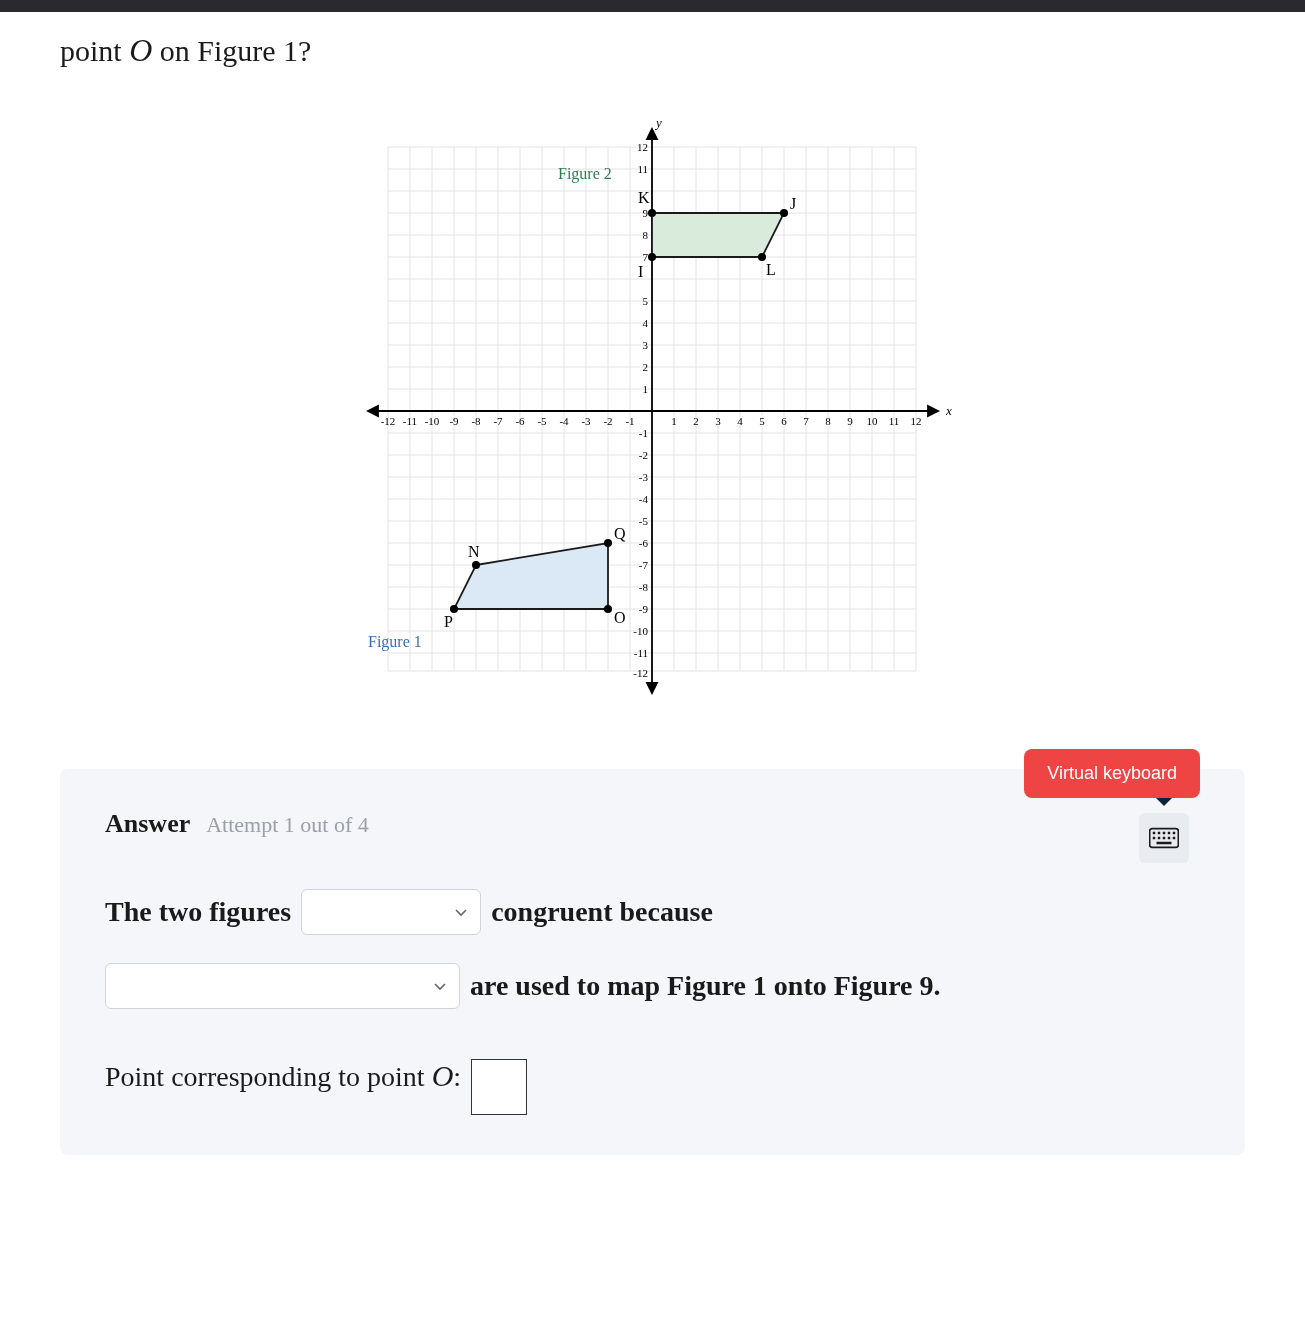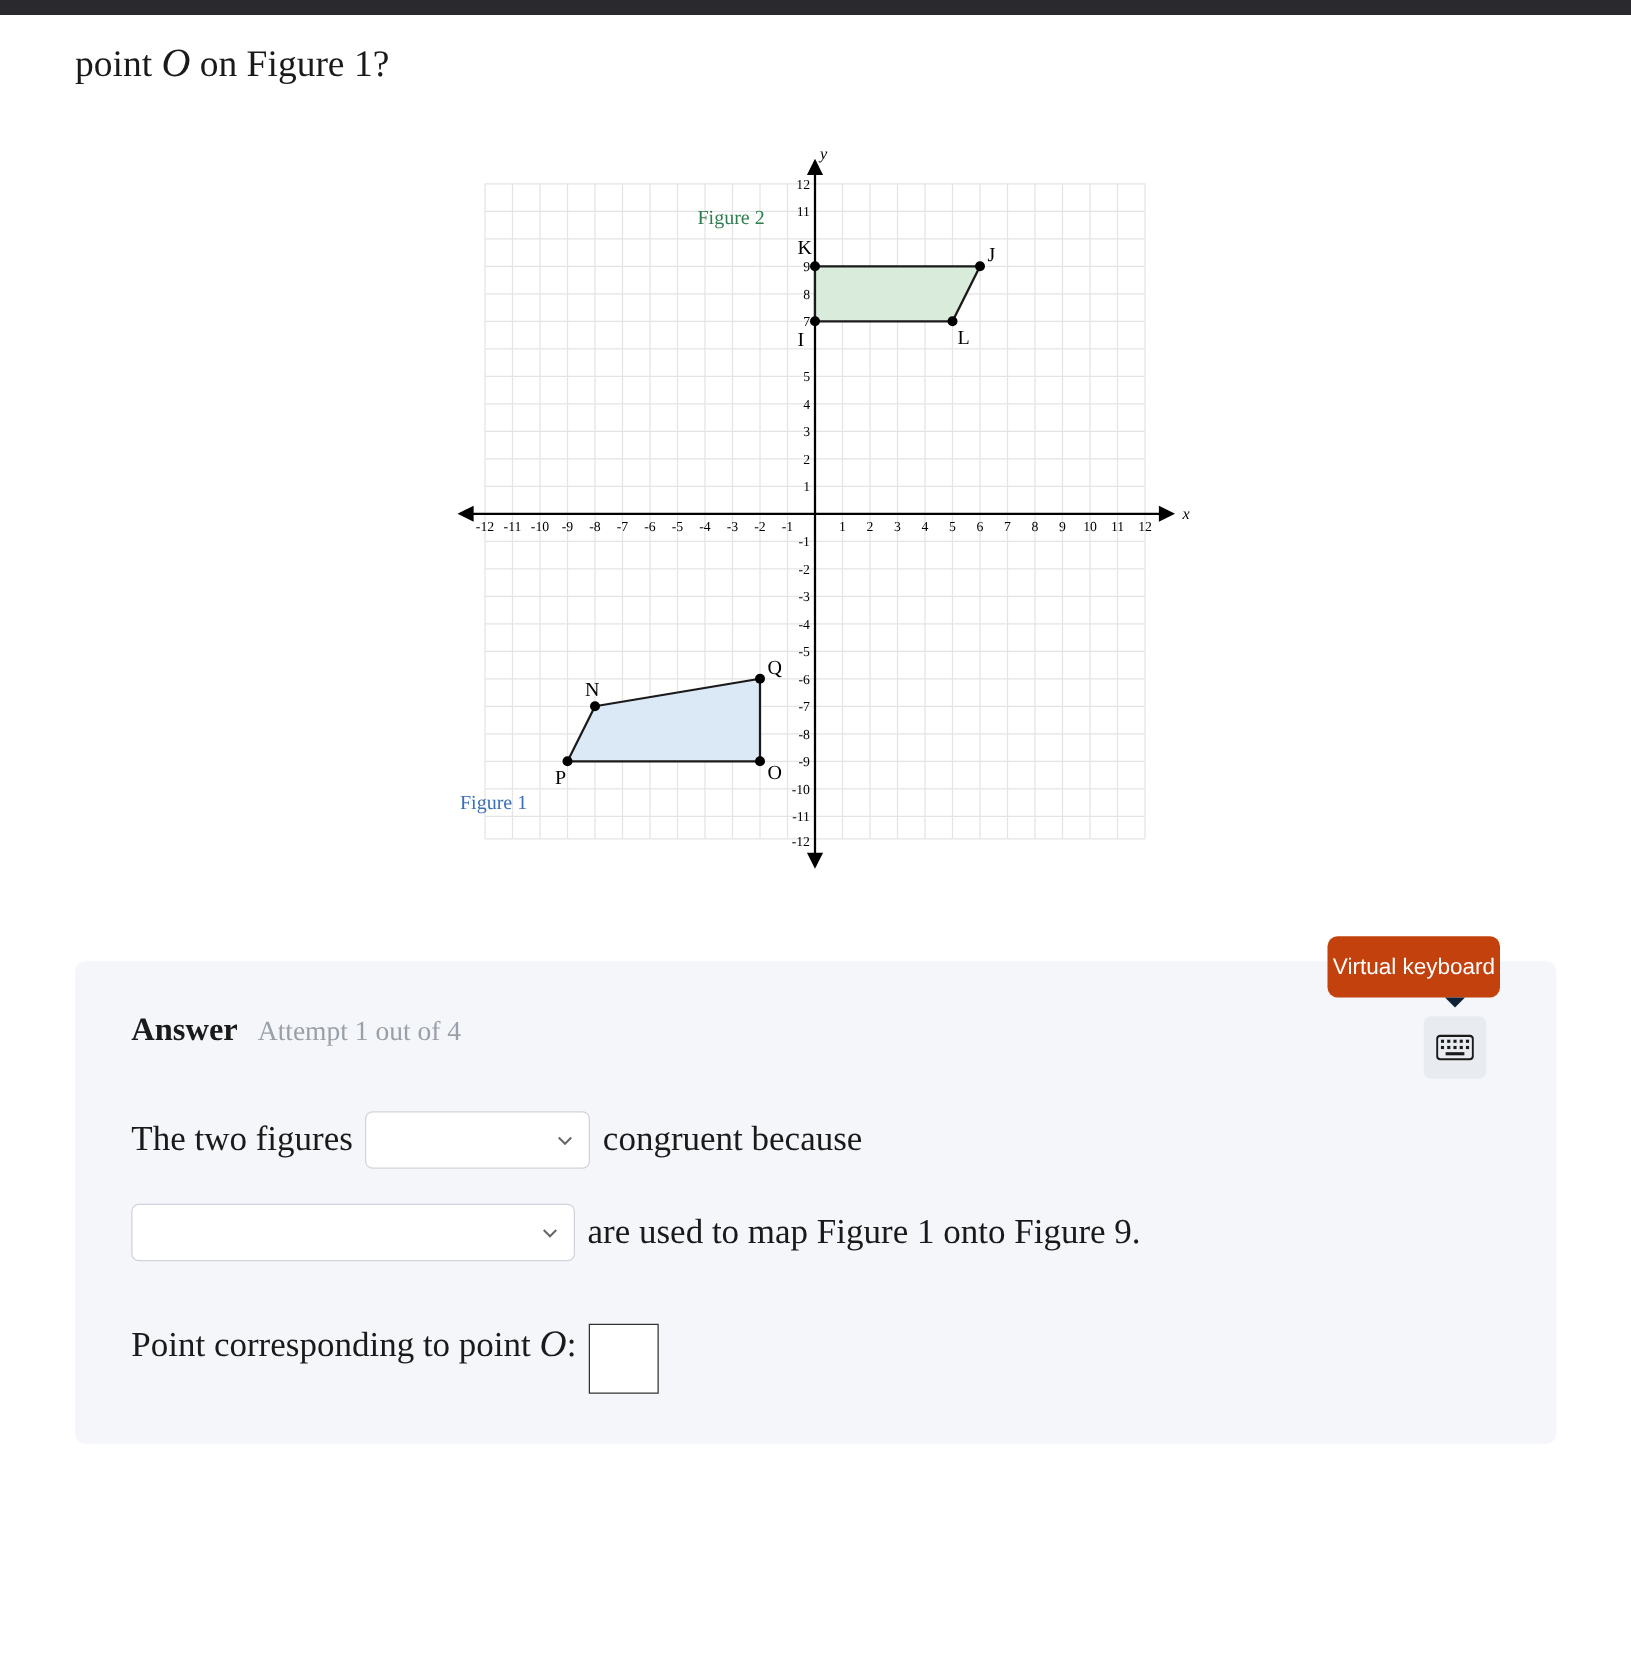--- a/index.html
+++ b/index.html
@@ -58,20 +58,21 @@
     font-size: 22px;
   }
   .answer-line {
     display: flex;
     align-items: center;
     flex-wrap: wrap;
     gap: 10px;
     font-size: 28px;
     margin-bottom: 28px;
     line-height: 1.6;
+    font-weight: bold;
   }
   .answer-line .text {
     white-space: nowrap;
   }
   .dropdown {
     display: inline-flex;
     align-items: center;
     justify-content: flex-end;
     border: 1px solid #d0d4da;
     border-radius: 6px;
@@ -104,25 +105,25 @@
   }
   .math-o2 {
     font-style: italic;
     font-family: 'Times New Roman', serif;
     font-size: 30px;
   }
   .vk-tooltip {
     position: absolute;
     top: -20px;
     right: 45px;
-    background: #c2410c;
+    background: #ef4444;
     color: #fff;
     font-family: -apple-system, Arial, sans-serif;
     font-size: 18px;
-    padding: 14px 4px;
+    padding: 14px 23px;
     border-radius: 8px;
     white-space: nowrap;
   }
   .vk-tooltip::after {
     content: "";
     position: absolute;
     bottom: -8px;
     right: 28px;
     border-left: 8px solid transparent;
     border-right: 8px solid transparent;

